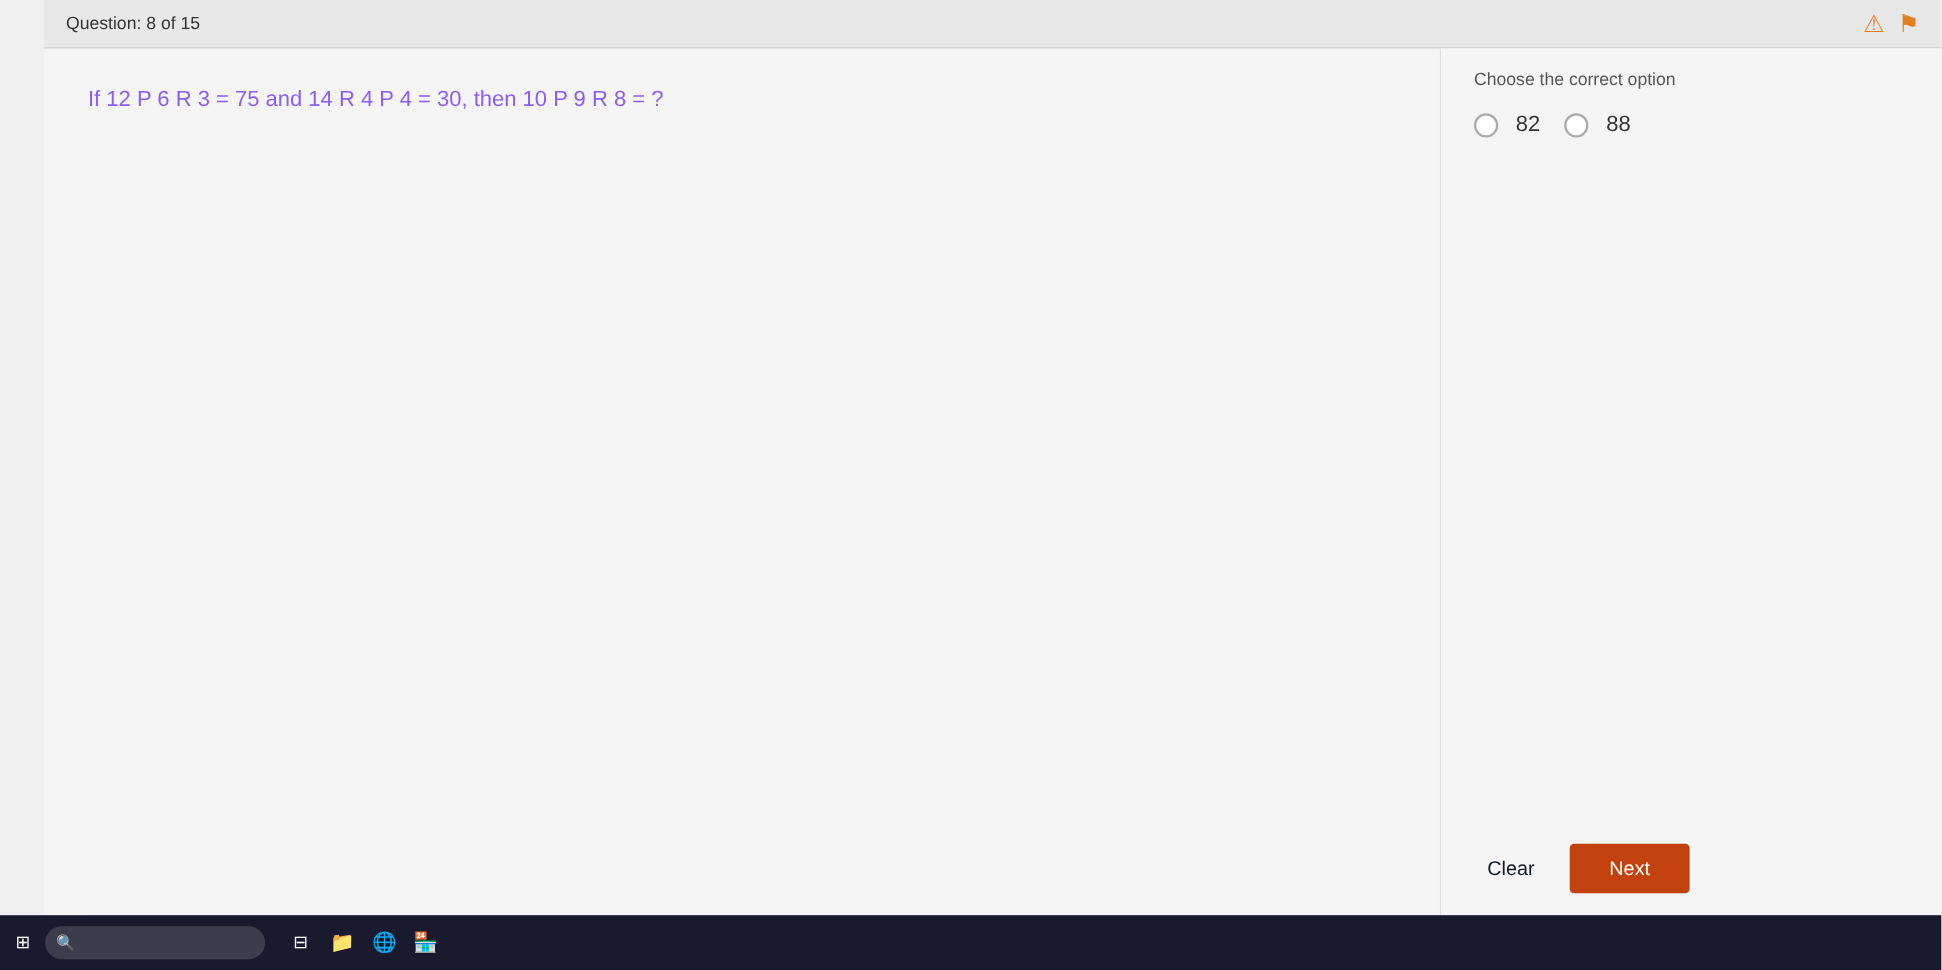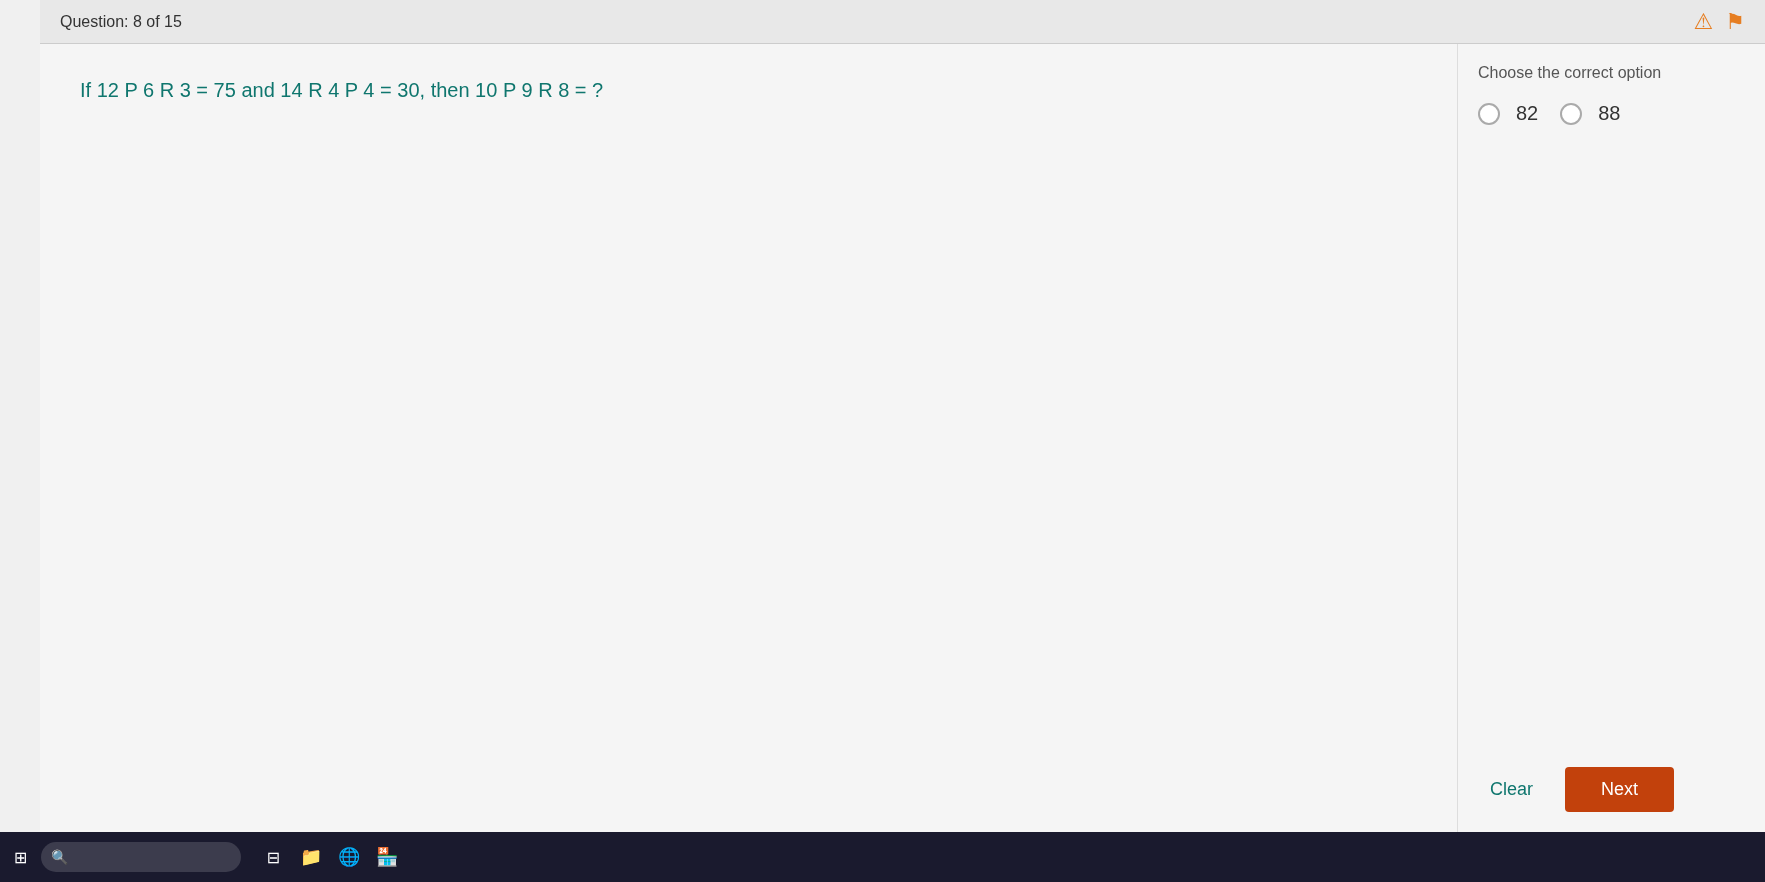--- a/index.html
+++ b/index.html
@@ -63,28 +63,28 @@
       height: calc(882px - 44px - 50px);
     }
 
     .question-section {
       flex: 1;
       padding: 30px 40px;
     }
 
     .question-text {
       font-size: 20px;
-      color: #0f766e;
+      color: #8b5cf6;
       line-height: 1.6;
       font-weight: 400;
     }
 
     .right-panel {
-      width: 308px;
-      padding: 20px 20px;
+      width: 456px;
+      padding: 20px 30px;
       background-color: #f5f5f5;
       border-left: 1px solid #ddd;
       display: flex;
       flex-direction: column;
       justify-content: space-between;
     }
 
     .choose-label {
       font-size: 16px;
       color: #555;
@@ -133,21 +133,21 @@
       display: flex;
       align-items: center;
       gap: 20px;
       margin-top: auto;
       padding-top: 20px;
     }
 
     .clear-btn {
       background: none;
       border: none;
-      color: #0f766e;
+      color: #0f172a;
       font-size: 18px;
       cursor: pointer;
       padding: 8px 12px;
       text-decoration: none;
     }
 
     .next-btn {
       background-color: #c2410c;
       color: white;
       border: none;

